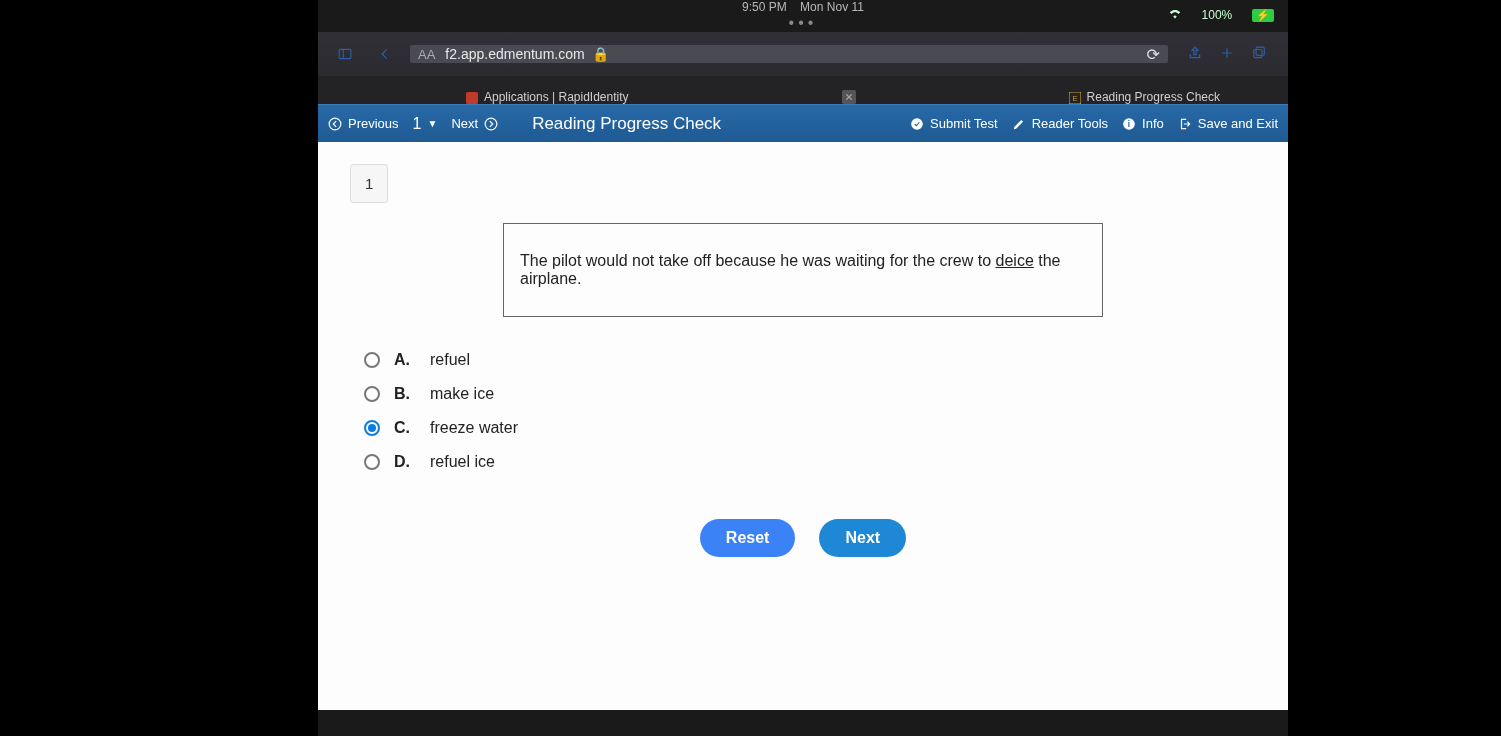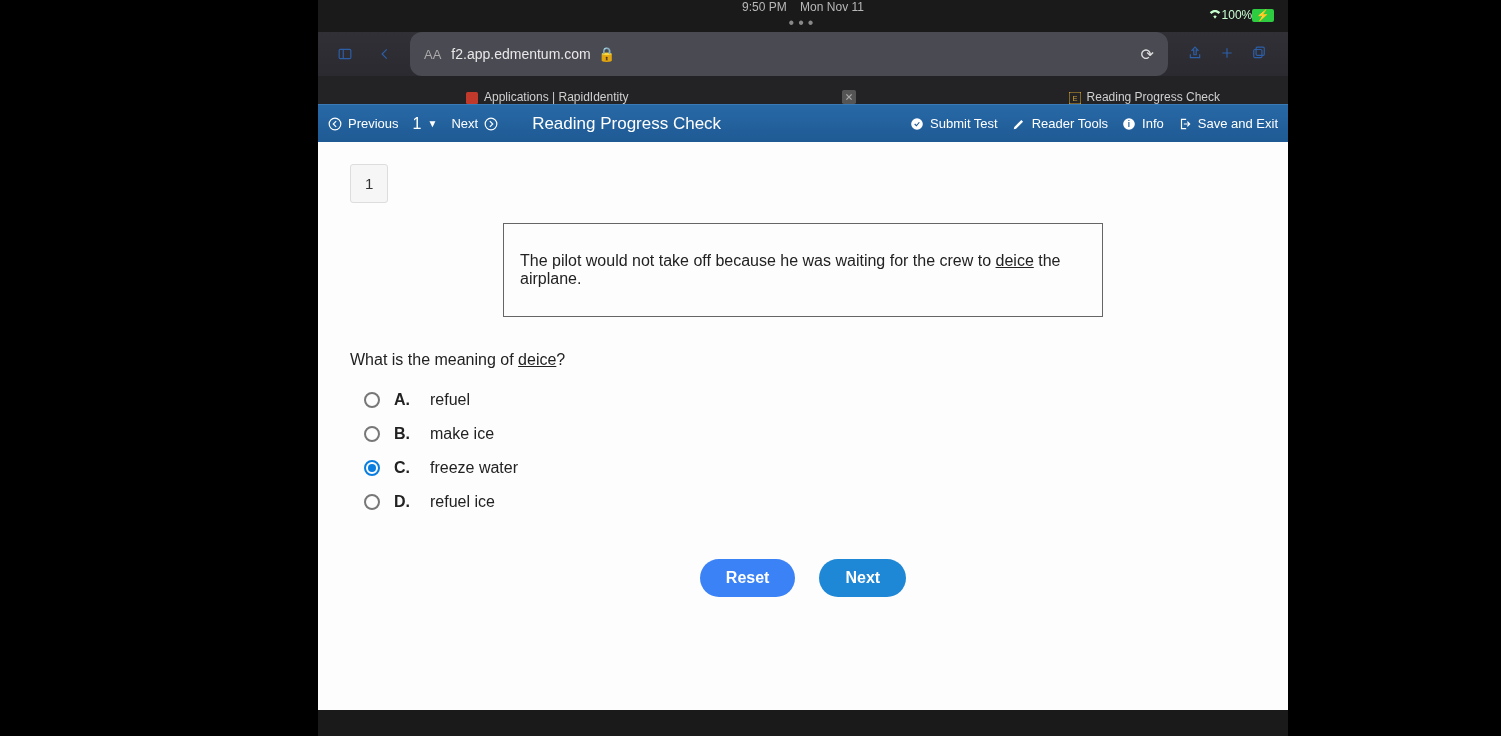--- a/index.html
+++ b/index.html
@@ -33,21 +33,21 @@
 .status-left { flex: 0 0 auto; }
 .status-center { flex: 1; text-align: center; color: #888; font-size: 16px; letter-spacing: 4px; }
 .status-right {
   position: absolute;
   right: 14px;
   top: 8px;
   color: #c8ffd0;
   font-size: 12px;
   display: flex;
   align-items: center;
-  gap: 0;
+  gap: 20px;
 }
 .wifi-icon { width: 14px; height: 10px; }
 .battery-badge {
   background: #2ecc40;
   color: #111;
   font-size: 11px;
   padding: 0 4px;
   border-radius: 2px;
 }
 .browser-bar {
@@ -58,26 +58,26 @@
   padding: 0 12px;
   gap: 10px;
 }
 .browser-btn {
   width: 30px; height: 30px; border-radius: 6px;
   display: flex; align-items: center; justify-content: center;
   color: #2d5fa8; font-size: 16px;
 }
 .address-wrap {
   flex: 1;
-  height: 44px;
+  height: 18px;
   background: #4a4a52;
-  border-radius: 12px;
-  display: flex;
-  align-items: center;
-  padding: 0 14px;
+  border-radius: 2px;
+  display: flex;
+  align-items: center;
+  padding: 0 8px;
   gap: 10px;
   color: #ccc;
   font-size: 14px;
 }
 .aa { color: #aaa; font-size: 13px; }
 .url { flex: 1; text-align: left; color: #e8e8e8; }
 .url .lock { color: #888; margin-left: 4px; }
 .refresh { color: #ddd; font-size: 16px; }
 .browser-right { display: flex; gap: 18px; padding: 0 10px; }
 .browser-right .bicon { color: #2d5fa8; font-size: 18px; }
@@ -332,23 +332,20 @@
 
   <div class="content">
     <div class="qheader">1</div>
 
     <div style="text-align:center;">
       <div class="passage-box">
         <span>The pilot would not take off because he was waiting for the crew to </span><u>deice</u><span> the airplane.</span>
       </div>
     </div>
 
-    <div class="question-text">
-      <span>What is the meaning of </span><u>deice</u><span>?</span>
-    </div>
 
     <div class="answers" id="answers-container">
         <div class="answer">
           <span class="radio"></span>
           <span class="opt-letter">A.</span>
           <span>refuel</span>
         </div>
         <div class="answer">
           <span class="radio"></span>
           <span class="opt-letter">B.</span>

